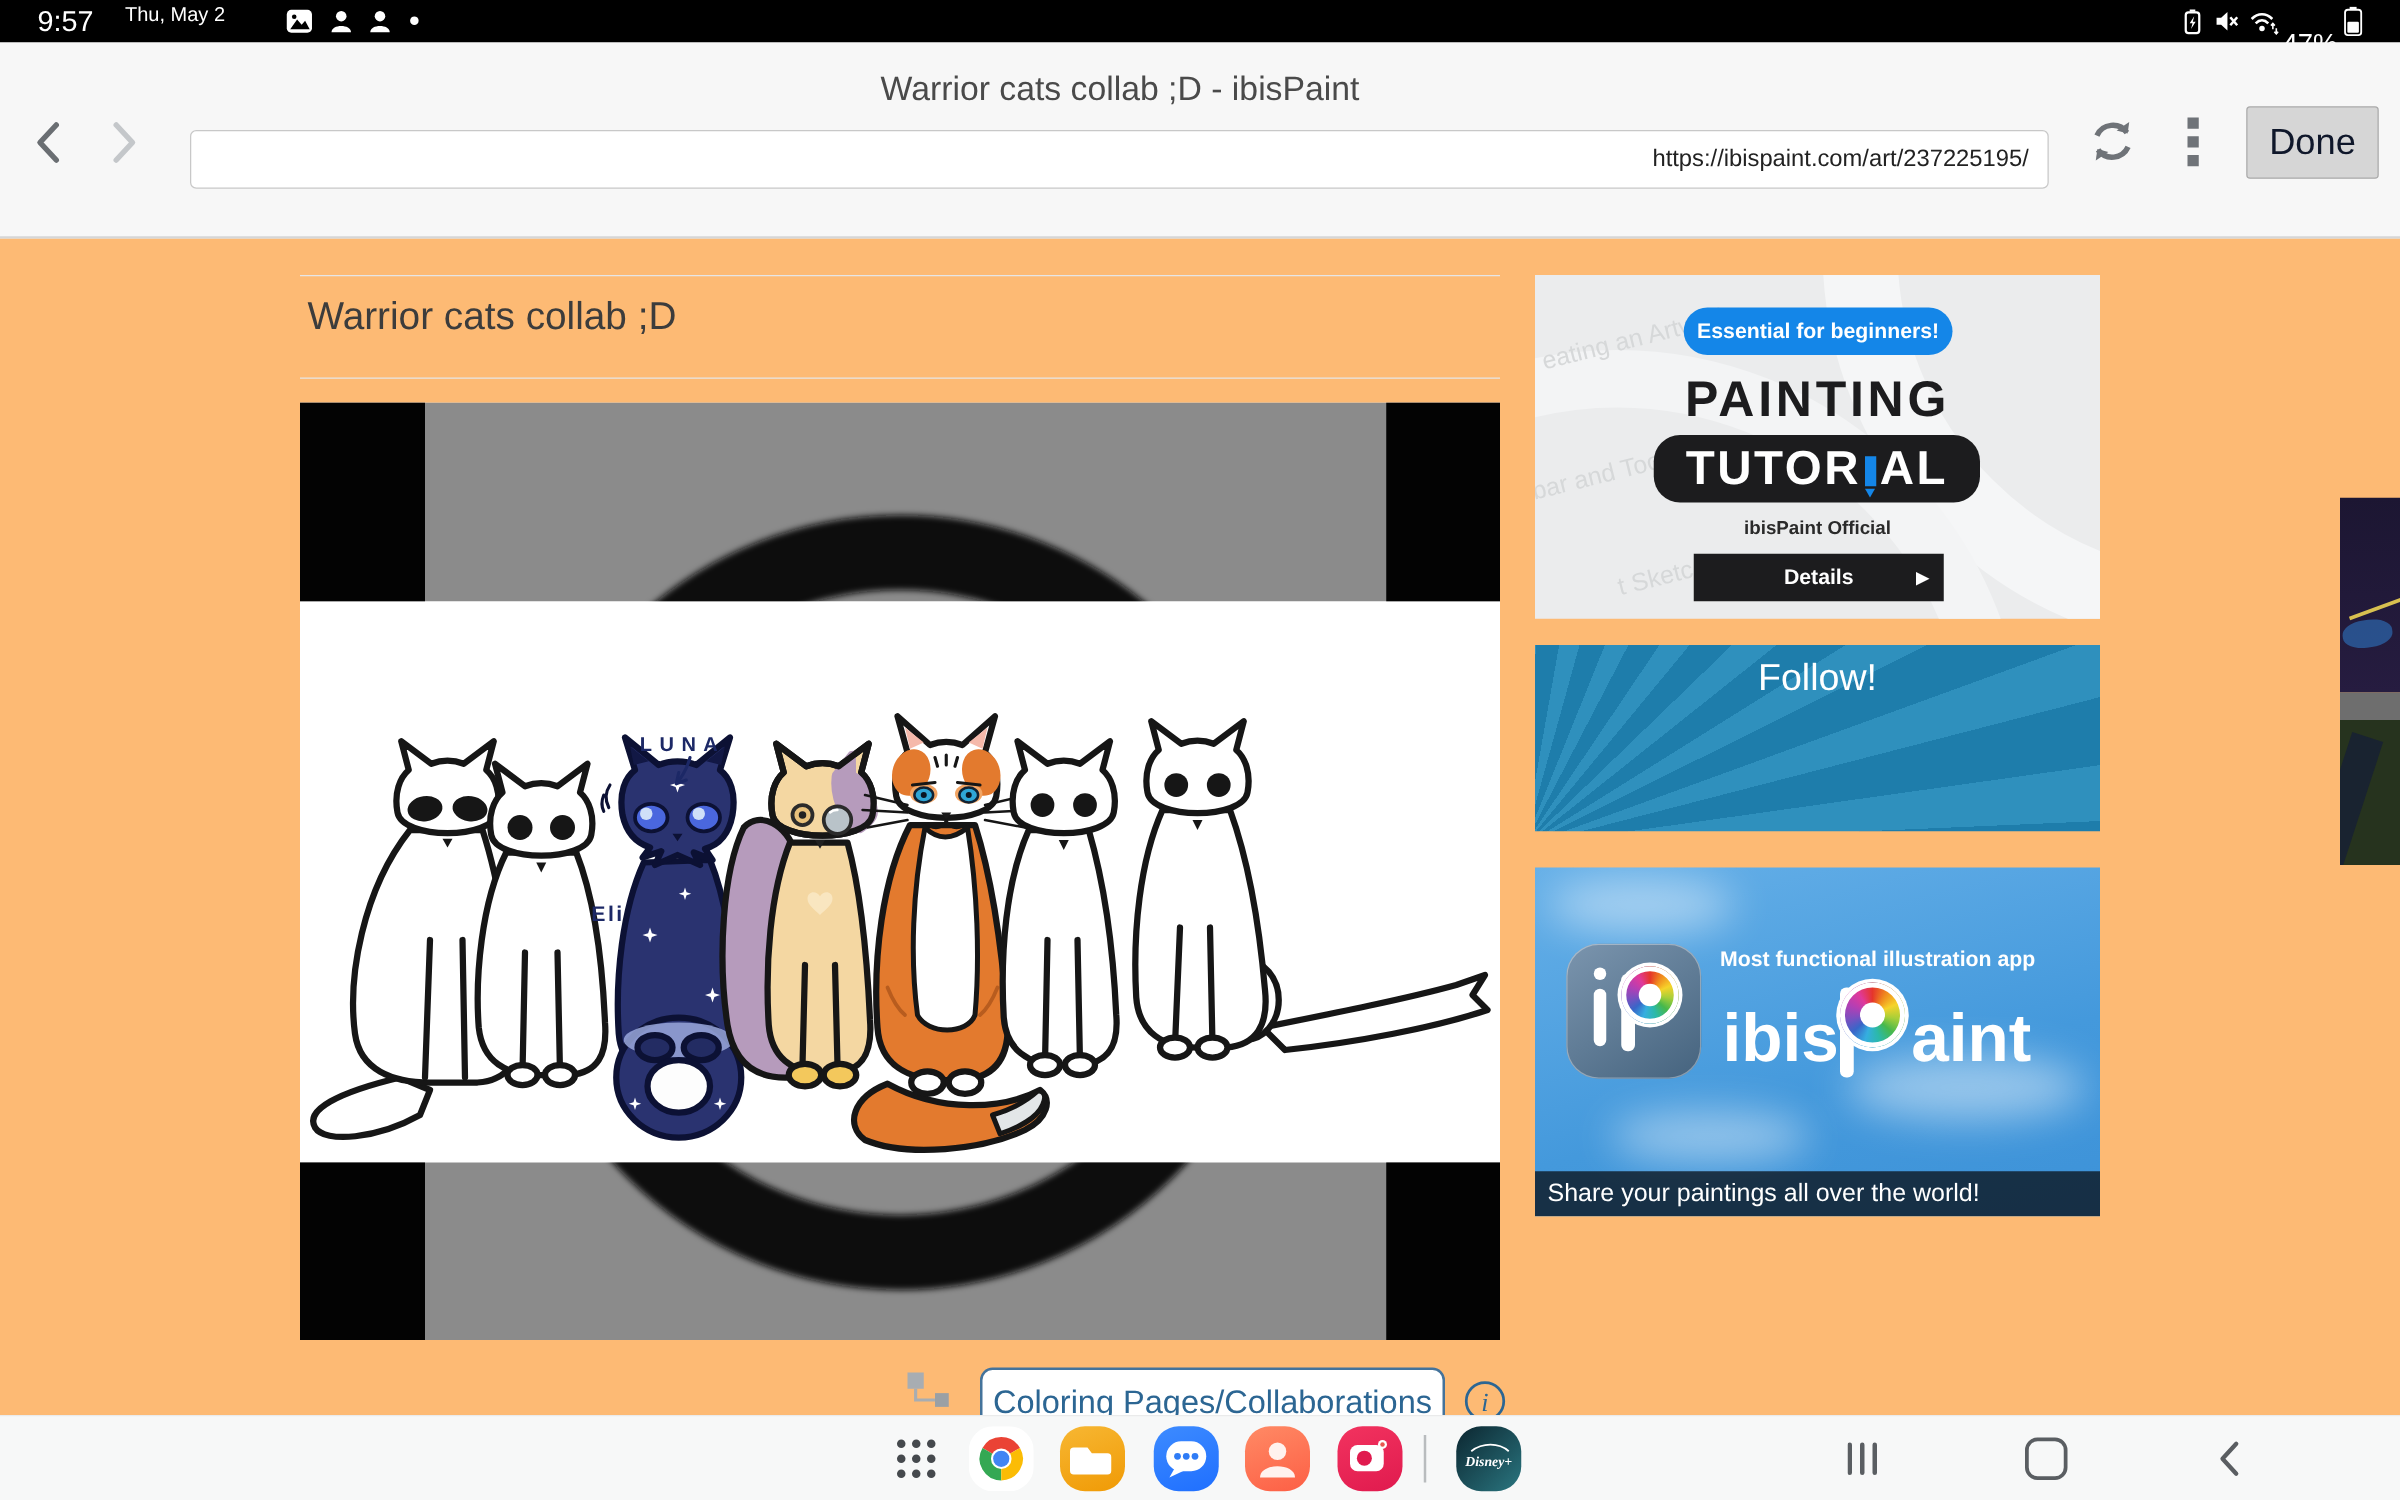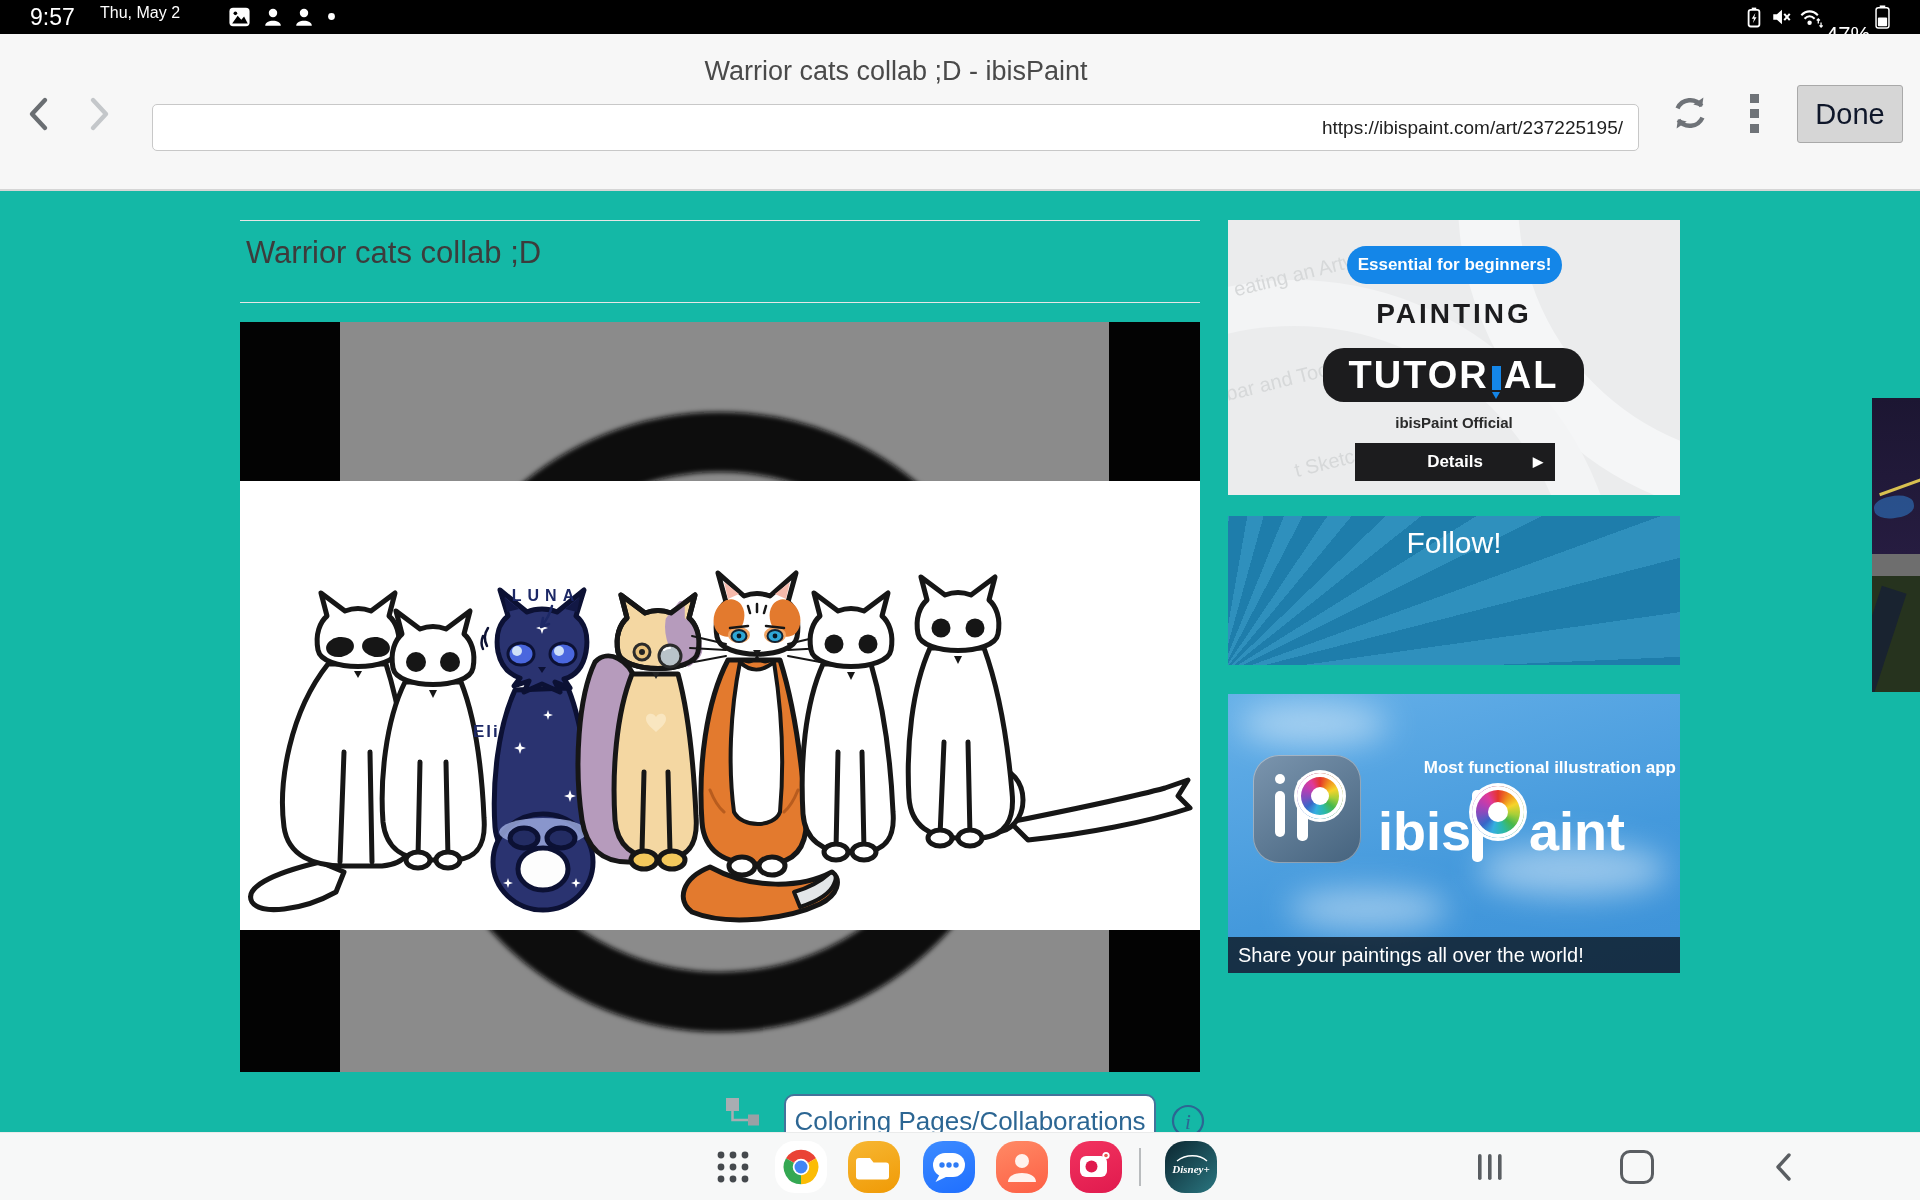--- a/index.html
+++ b/index.html
@@ -16,42 +16,42 @@
   .b-title{position:absolute;left:0;right:128px;top:22px;text-align:center;font-size:27px;color:#4a4a4a;}
   .nav-chev{position:absolute;top:62px;width:30px;height:36px;cursor:pointer;}
   .url-bar{position:absolute;left:152px;top:70px;width:1487px;height:47px;box-sizing:border-box;
            background:#fff;border:1px solid #c8c8c8;border-radius:5px;font-size:19px;color:#222;
            padding:0 15px;font-family:"Liberation Sans",sans-serif;outline:none;text-align:right;}
   .done-btn{position:absolute;left:1797px;top:51px;width:106px;height:58px;background:#d6d6d6;
             border:1px solid #a9a9a9;border-radius:3px;font-size:29px;color:#0f172a;
             font-family:"Liberation Sans",sans-serif;cursor:pointer;}
   .icon-btn{position:absolute;background:none;border:none;padding:0;cursor:pointer;}
   
-  .content{position:absolute;left:0;top:191px;width:1920px;height:1009px;background:#14b8a6;}
+  .content{position:absolute;left:0;top:191px;width:1920px;height:1009px;background:#fdba74;}
   .art-title{position:absolute;left:240px;top:29px;width:960px;height:83px;
              border-top:1px solid #e6e6e6;border-bottom:1px solid #e6e6e6;box-sizing:border-box;}
   .art-title h1{margin:0;padding:14px 0 0 6px;font-size:31px;font-weight:normal;color:#3c3c3c;}
   .artwork{position:absolute;left:240px;top:131px;width:960px;height:750px;}
   
   .tree-ic{position:absolute;left:724px;top:905px;}
   .coloring-btn{position:absolute;left:784px;top:903px;width:372px;height:54px;background:#fff;
                 border:2px solid #44739b;border-radius:10px;color:#2c6693;font-size:26px;
                 font-family:"Liberation Sans",sans-serif;cursor:pointer;}
   .info-ic{position:absolute;left:1170px;top:912px;cursor:pointer;}
   
   .ad{position:absolute;left:1228px;width:452px;overflow:hidden;cursor:pointer;}
   .ad1{top:29px;height:275px;background:#ebeced;}
   .ad1 .swoosh1{position:absolute;left:230px;top:-340px;width:520px;height:520px;border-radius:50%;
                 border:60px solid #f5f6f7;}
   .ad1 .swoosh2{position:absolute;left:-260px;top:60px;width:560px;height:560px;border-radius:50%;
                 border:46px solid #f3f4f5;}
   .wm{position:absolute;color:#d6d8d9;font-size:20px;transform:rotate(-14deg);white-space:nowrap;}
   .badge{position:absolute;left:119px;top:26px;width:215px;height:38px;border-radius:19px;
          background:#1486e8;color:#fff;font-size:17px;font-weight:bold;text-align:center;line-height:38px;}
-  .ad1-t1{position:absolute;left:0;width:452px;top:78px;text-align:center;font-size:28px;font-weight:800;
+  .ad1-t1{position:absolute;left:0;width:452px;top:78px;text-align:center;font-size:40px;font-weight:800;
           letter-spacing:3px;color:#1c1c1e;}
   .ad1-t2{position:absolute;left:95px;top:128px;width:261px;height:54px;background:#1c1c1e;color:#fff;
           font-size:38px;font-weight:800;letter-spacing:2px;text-align:center;line-height:54px;border-radius:21px;}
   .pencil{display:inline-block;width:9px;height:24px;background:#1486e8;position:relative;margin:0 3px;
           vertical-align:-2px;}
   .pencil::after{content:'';position:absolute;left:0;top:26px;border-left:4.5px solid transparent;
           border-right:4.5px solid transparent;border-top:7px solid #1486e8;}
   .ad1-author{position:absolute;left:0;width:452px;top:194px;text-align:center;font-size:15px;
           font-weight:bold;color:#2a2a2a;}
   .details-btn{position:absolute;left:127px;top:223px;width:200px;height:38px;background:#1c1c1e;
@@ -69,21 +69,21 @@
   .ai-ibar{position:absolute;left:22px;top:36px;width:10px;height:46px;background:#fff;border-radius:5px;}
   .ai-idot{position:absolute;left:22px;top:19px;width:10px;height:10px;background:#fff;border-radius:50%;}
   .ai-pbar{position:absolute;left:44px;top:24px;width:11px;height:62px;background:#fff;border-radius:5px;}
   .wheel{position:absolute;border-radius:50%;
          background:conic-gradient(#e5352b,#f08c1e,#f6d32a,#a8cf38,#46b84c,#2bb9a8,#35aee0,#3866c8,#7d4fc0,#b43fb4,#e0399a,#e5352b);
          box-shadow:inset 0 0 0 4px #fff,0 0 0 3px #fff;}
   .ai-wheel{left:44px;top:18px;width:46px;height:46px;}
   .ai-wheel::after,.logo-wheel::after{content:'';position:absolute;left:50%;top:50%;
          transform:translate(-50%,-50%);background:#fff;border-radius:50%;}
   .ai-wheel::after{width:18px;height:18px;}
-  .ad3-tag{position:absolute;left:148px;top:64px;width:300px;text-align:right;color:#fff;
+  .ad3-tag{position:absolute;left:148px;top:64px;width:300px;text-align:left;color:#fff;
            font-size:17px;font-weight:bold;}
   .ad3-logo{position:absolute;left:150px;top:92px;height:78px;display:flex;align-items:flex-end;color:#fff;}
   .logo-txt{font-size:54px;font-weight:bold;line-height:66px;text-align:center;}
   .logo-p{position:relative;width:56px;height:78px;margin:0 1px;}
   .logo-pstem{position:absolute;left:0;top:4px;width:11px;height:72px;background:#fff;border-radius:5px;}
   .logo-wheel{left:0;top:0;width:52px;height:52px;}
   .logo-wheel::after{width:20px;height:20px;}
   .ad3-caption{position:absolute;left:0;top:243px;width:452px;height:36px;background:rgba(12,22,32,.8);
            color:#fff;font-size:20px;line-height:36px;padding-left:10px;box-sizing:border-box;}
   

